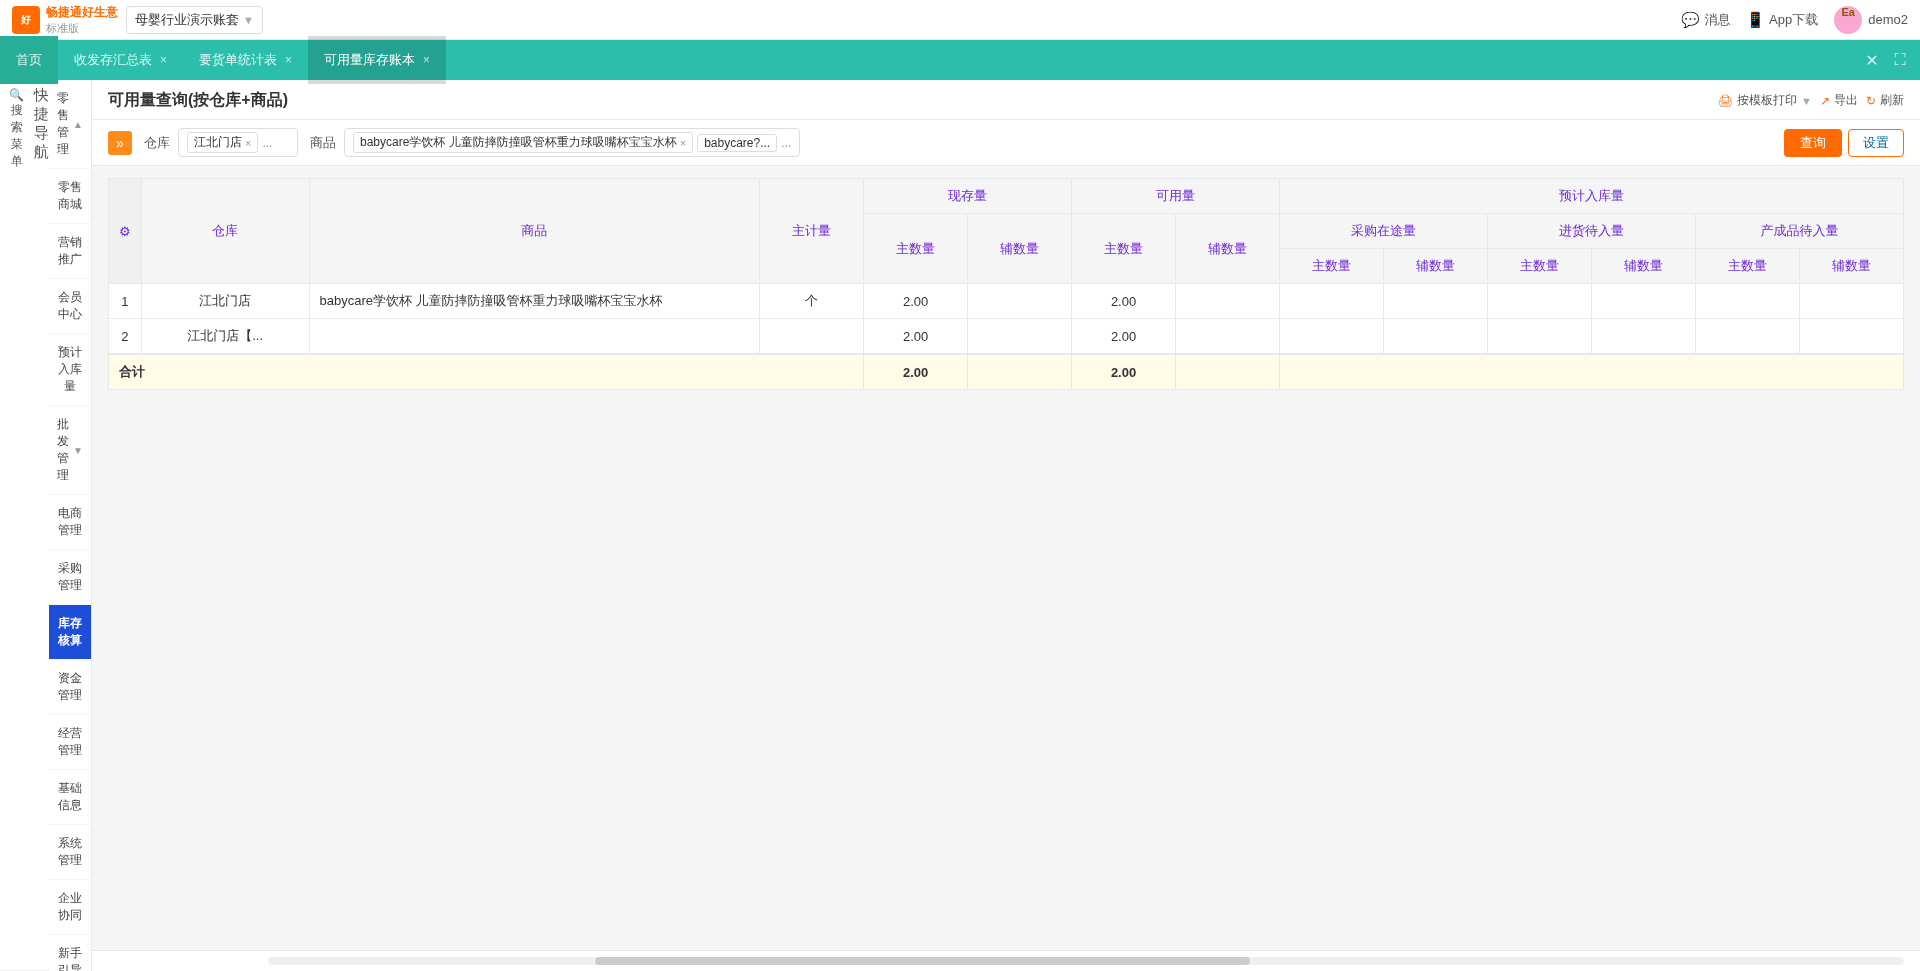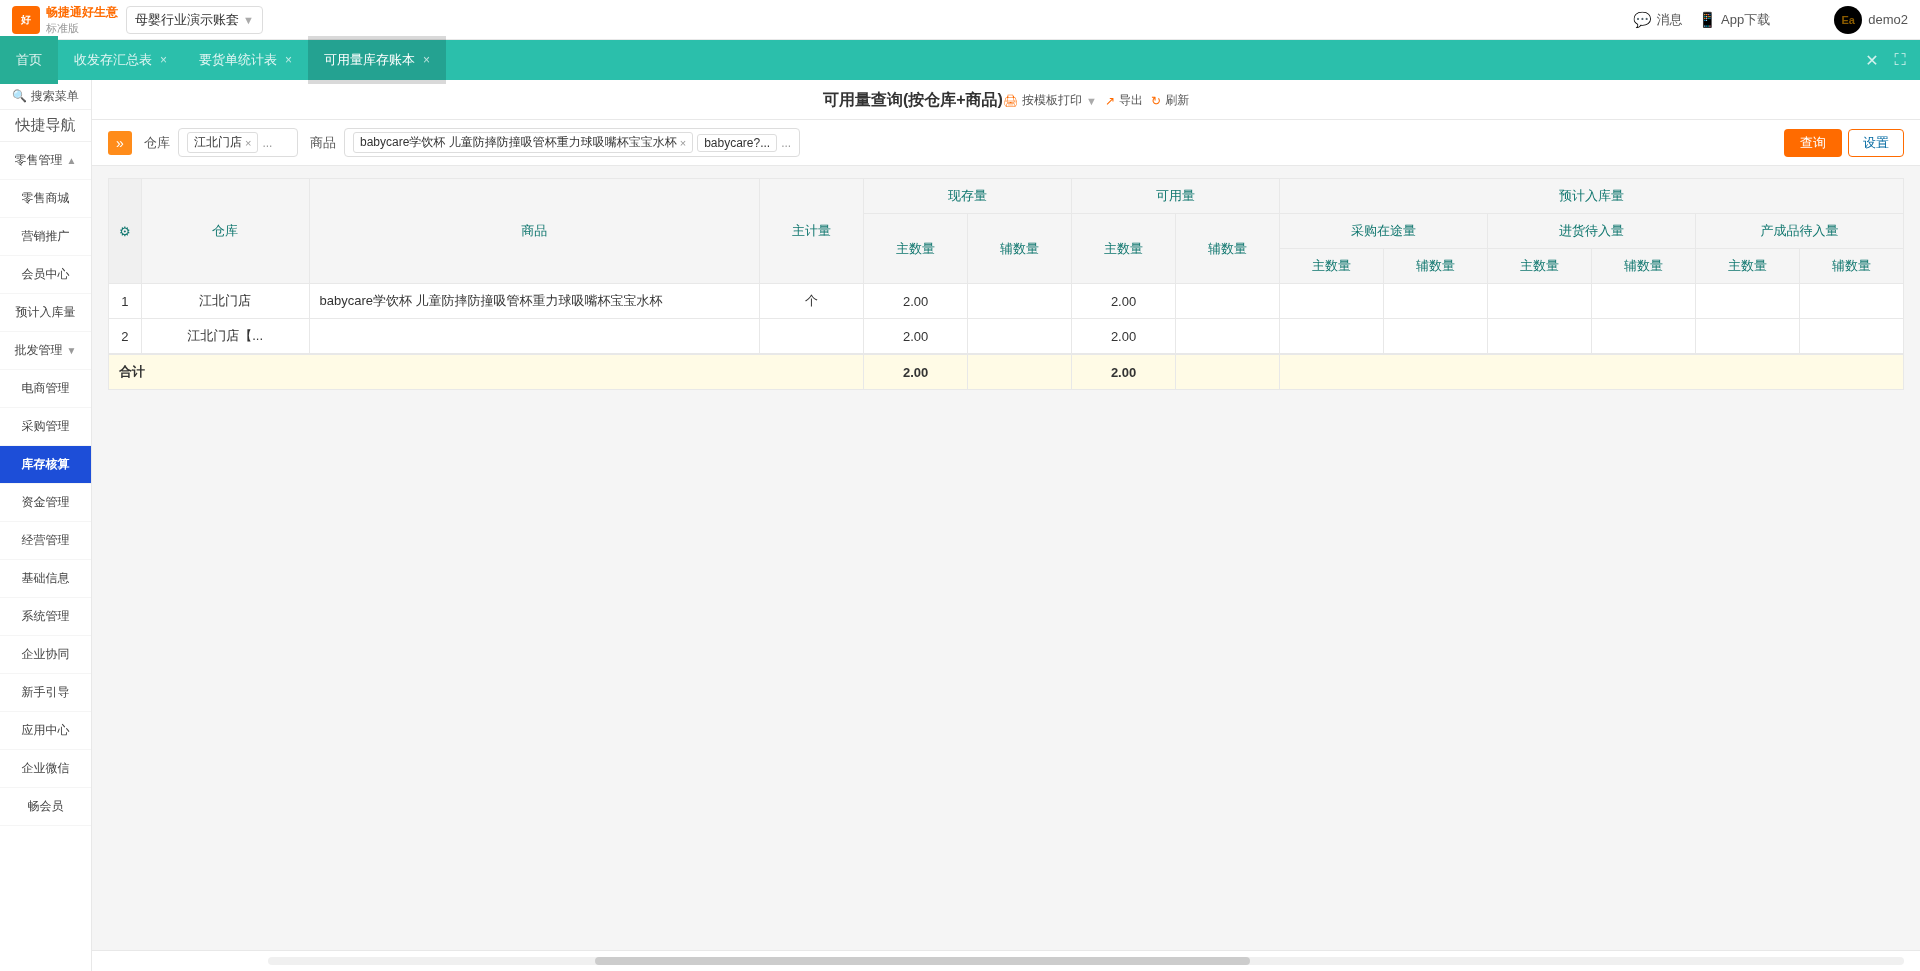--- a/index.html
+++ b/index.html
@@ -60,29 +60,28 @@
       align-items: center;
       gap: 4px;
       font-size: 13px;
       color: #555;
       cursor: pointer;
     }
     .avatar {
       width: 28px;
       height: 28px;
       border-radius: 50%;
-      background: #000000;
-      display: flex;
-      align-items: center;
+      background: #f9a8d4;
+      display: flex;
+      align-items: flex-start;
       justify-content: center;
       font-size: 11px;
       color: #8b5c00;
       font-weight: bold;
       overflow: hidden;
-      margin-left: 48px;
     }
 
     
     .nav-tabs {
       background: #2bbfab;
       height: 40px;
       display: flex;
       align-items: center;
       padding: 0 0 0 0;
       flex-shrink: 0;
@@ -135,21 +134,20 @@
       flex: 1;
       overflow: hidden;
     }
 
     
     .sidebar {
       width: 92px;
       background: #fff;
       border-right: 1px solid #e8e8e8;
       display: flex;
-      flex-direction: column;
       flex-shrink: 0;
       overflow-y: auto;
     }
     .sidebar-search {
       padding: 8px 8px 4px;
       font-size: 12px;
       color: #555;
       cursor: pointer;
       text-align: center;
       border-bottom: 1px solid #f0f0f0;
@@ -200,21 +198,21 @@
       background: #f5f5f5;
     }
 
     
     .page-header {
       background: #fff;
       padding: 10px 16px 8px;
       border-bottom: 1px solid #e8e8e8;
       display: flex;
       align-items: center;
-      justify-content: center;
+      justify-content: space-between;
       flex-shrink: 0;
     }
     .page-title {
       font-size: 16px;
       font-weight: bold;
       color: #333;
     }
     .page-actions {
       display: flex;
       align-items: center;
@@ -329,21 +327,21 @@
       font-size: 13px;
     }
     .data-table th, .data-table td {
       border: 1px solid #e8e8e8;
       padding: 8px 10px;
       text-align: center;
       white-space: nowrap;
     }
     .data-table thead tr th {
       background: #f5f5f5;
-      color: #0f766e;
+      color: #6d28d9;
       font-weight: normal;
     }
     .data-table thead .group-header {
       background: #f0f0f0;
     }
     .data-table td.product-name { text-align: left; max-width: 260px; overflow: hidden; text-overflow: ellipsis; }
     .data-table tbody tr td { color: #333; }
     .summary-row td {
       background: #fffbe6;
       font-weight: bold;

